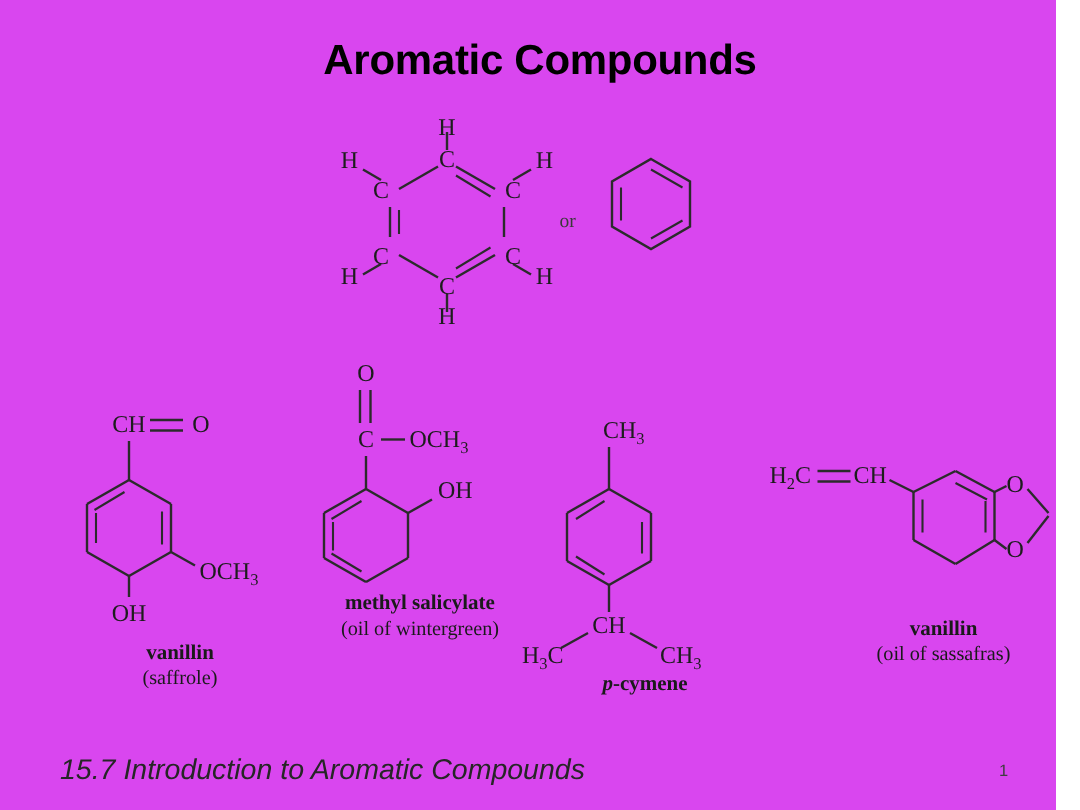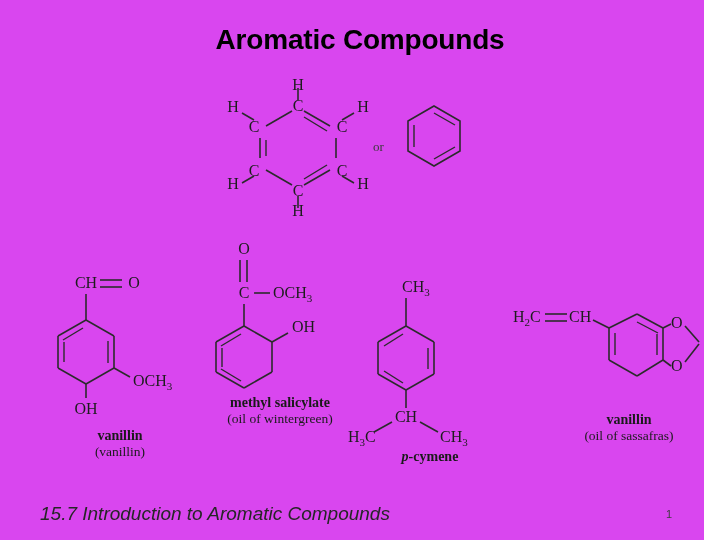--- a/index.html
+++ b/index.html
@@ -187,21 +187,21 @@
       </g>
 
       <line class="bond" x1="76" y1="106" x2="92" y2="115"></line>
       <text class="atom" x="95" y="124"><tspan>OCH</tspan><tspan class="sub" dy="4">3</tspan></text>
 
       <line class="bond" x1="48" y1="122" x2="48" y2="136"></line>
       <text class="atom" x="48" y="152" text-anchor="middle">OH</text>
     </svg>
     <div class="cmpd-caption">
       <div class="cmpd-name">vanillin</div>
-      <div class="cmpd-source">(vanillin)</div>
+      <div class="cmpd-source">(saffrole)</div>
     </div>
   </div>
 
   <div class="compound" id="cmpd-methylsal">
     <svg width="168" height="155" viewBox="0 0 168 155">
 
       <text class="atom" x="48" y="18" text-anchor="middle">O</text>
       <line class="bond" x1="44" y1="24" x2="44" y2="46"></line>
       <line class="bond" x1="51" y1="24" x2="51" y2="46"></line>
 

